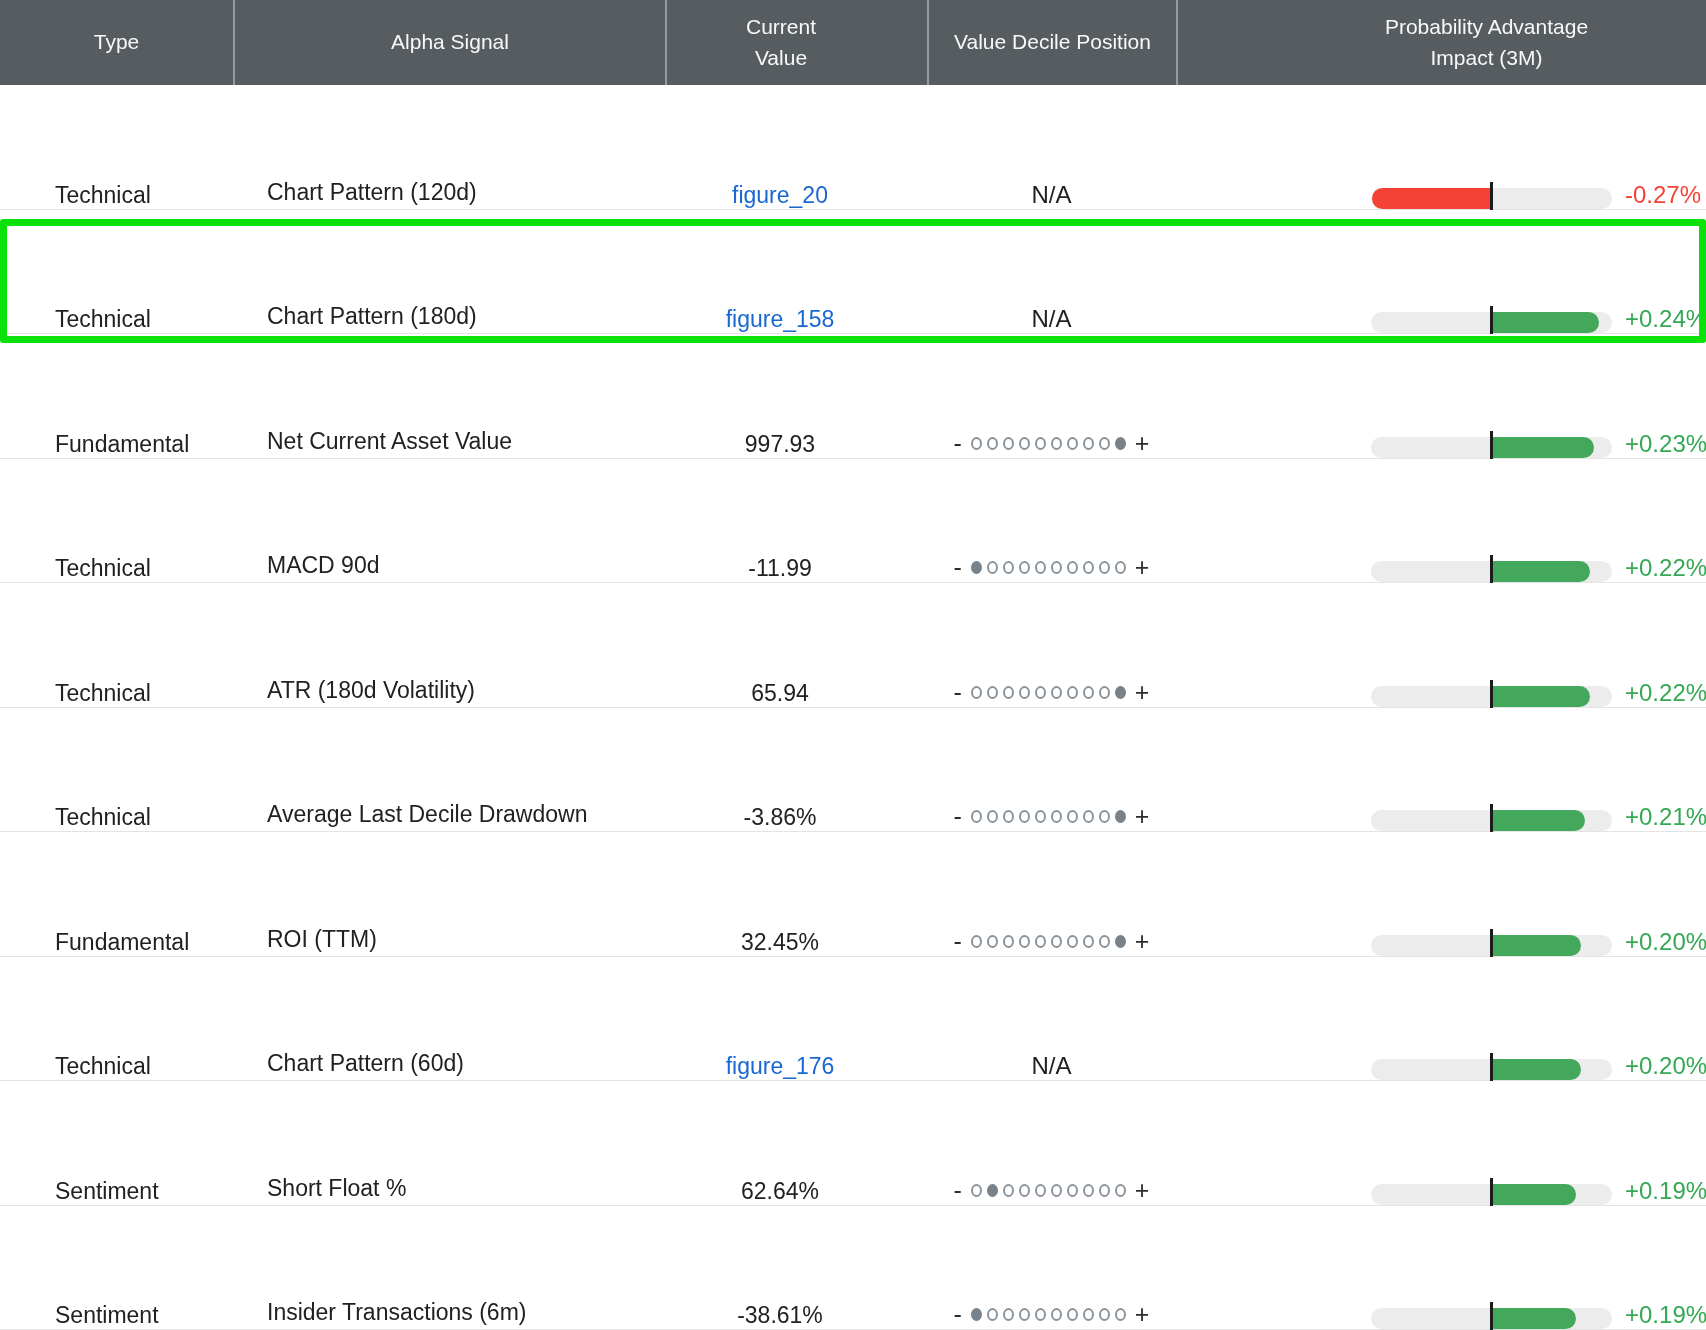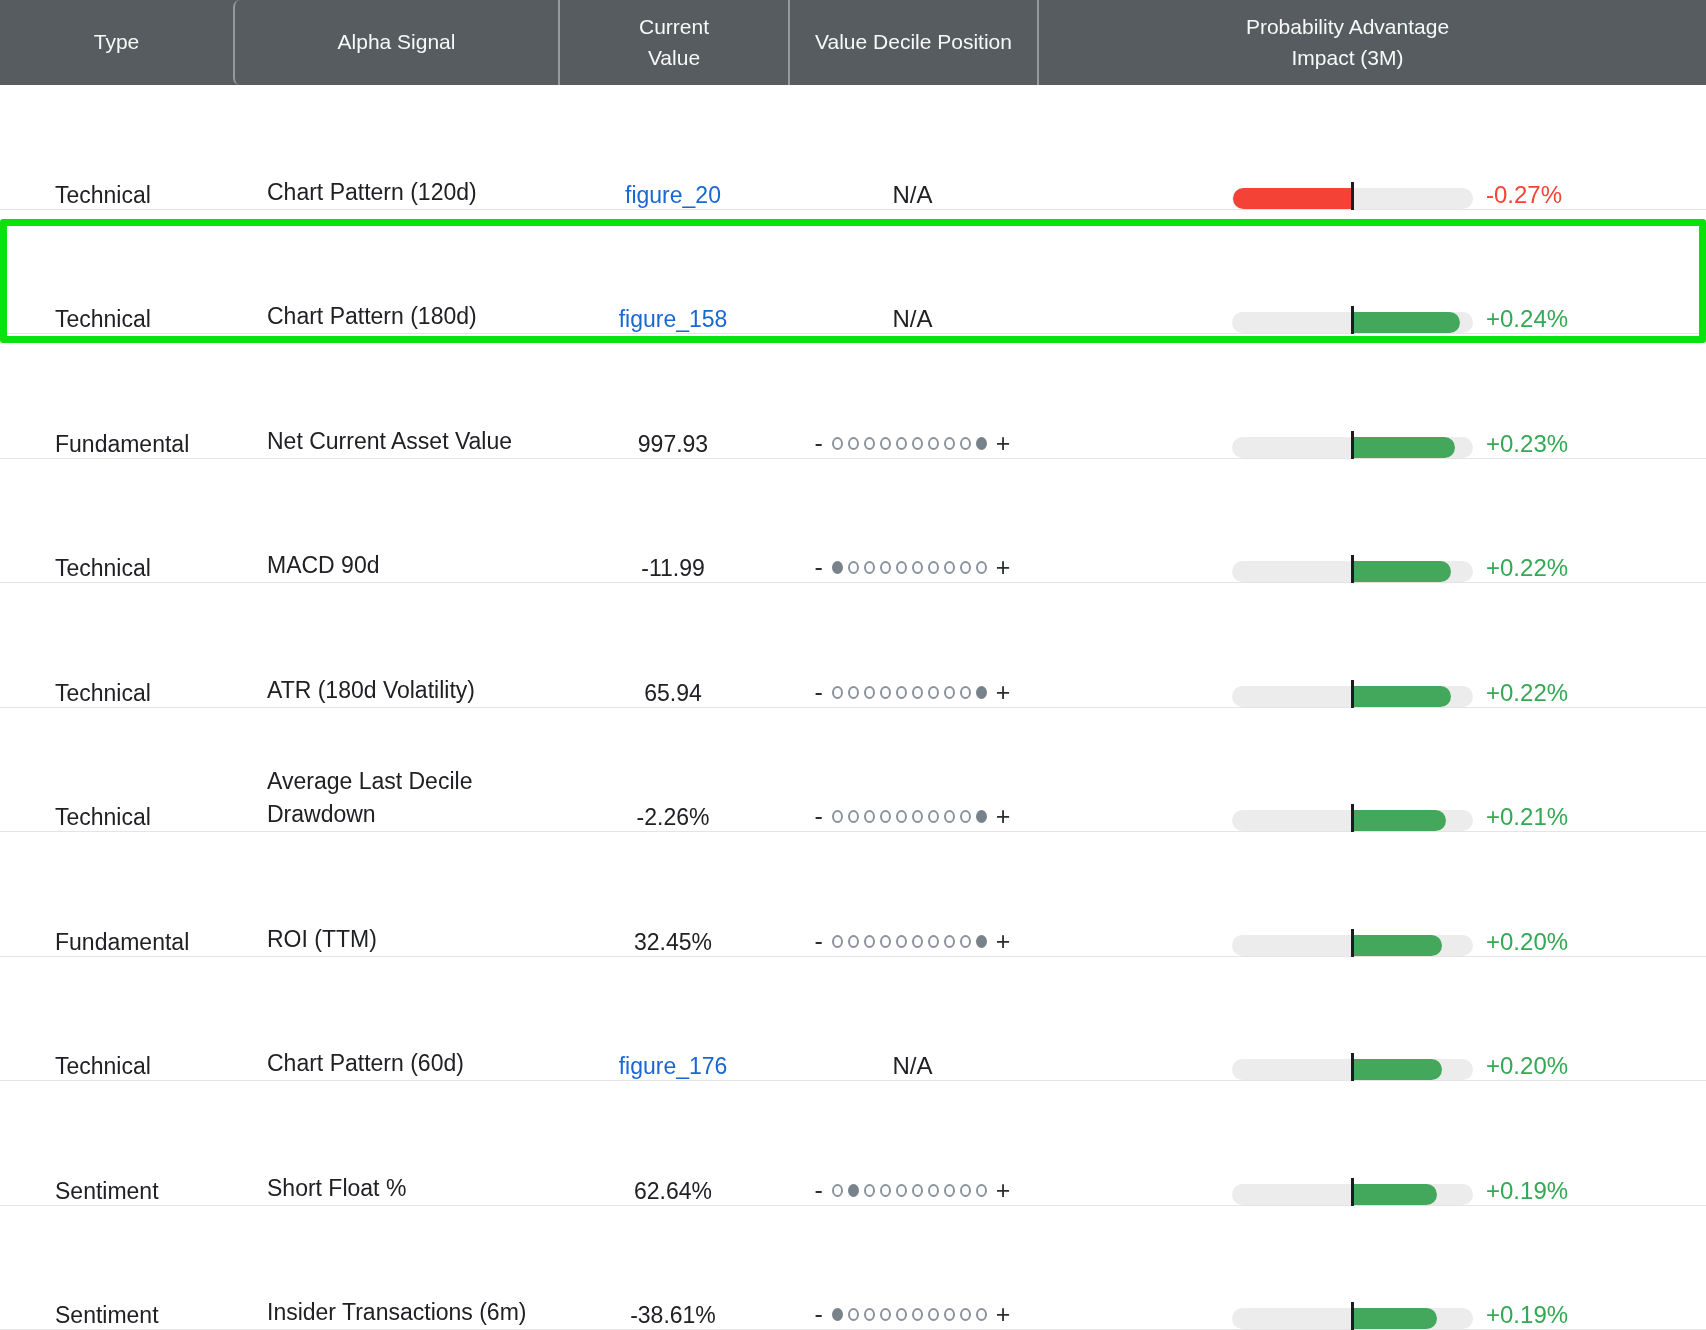--- a/index.html
+++ b/index.html
@@ -16,23 +16,23 @@
   .table{width:1706px;height:1330px;display:flex;flex-direction:column;}
   
   .thead{display:flex;height:85px;background:var(--header-bg);flex:none;}
   .th{
     display:flex;align-items:center;justify-content:center;text-align:center;
     color:var(--header-text);font-size:21px;line-height:1.45;white-space:pre-line;
   }
   .th + .th{border-left:2px solid rgba(255,255,255,0.38);}
   
   .c-type{width:233px;flex:none;}
-  .c-signal{width:325px;flex:none;border-radius:7px;}
+  .c-signal{width:432px;flex:none;}
   .c-value{width:230px;flex:none;}
-  .c-decile{width:249px;flex:none;}
+  .c-decile{width:249px;flex:none;margin-left:32px;}
   .c-impact{width:619px;flex:none;}
   
   .row{display:flex;height:124.5px;flex:none;position:relative;border-bottom:1px solid var(--divider);background:#fff;}
   .cell{display:flex;align-items:flex-end;font-size:23px;}
   .cell.c-type{padding-left:55px;}
   .cell.c-signal{padding-left:34px;padding-right:28px;line-height:33px;}
   .cell.c-value{justify-content:center;text-align:center;}
   .cell.c-decile{justify-content:center;}
   .value-text.link{color:var(--link);cursor:pointer;}
   
@@ -226,21 +226,21 @@
     </div>
   </div>
       <div class="row">
     <div class="cell c-type">
       <span>Technical</span>
     </div>
     <div class="cell c-signal">
       <span>Average Last Decile Drawdown</span>
     </div>
     <div class="cell c-value">
-      <span class="value-text">-2.26%</span>
+      <span class="value-text">-3.86%</span>
     </div>
     <div class="cell c-decile">
           <div class="decile">
             <span class="sign minus">-</span>
             <span class="dots">
               <span class="dot"></span>
               <span class="dot"></span>
               <span class="dot"></span>
               <span class="dot"></span>
               <span class="dot"></span>

